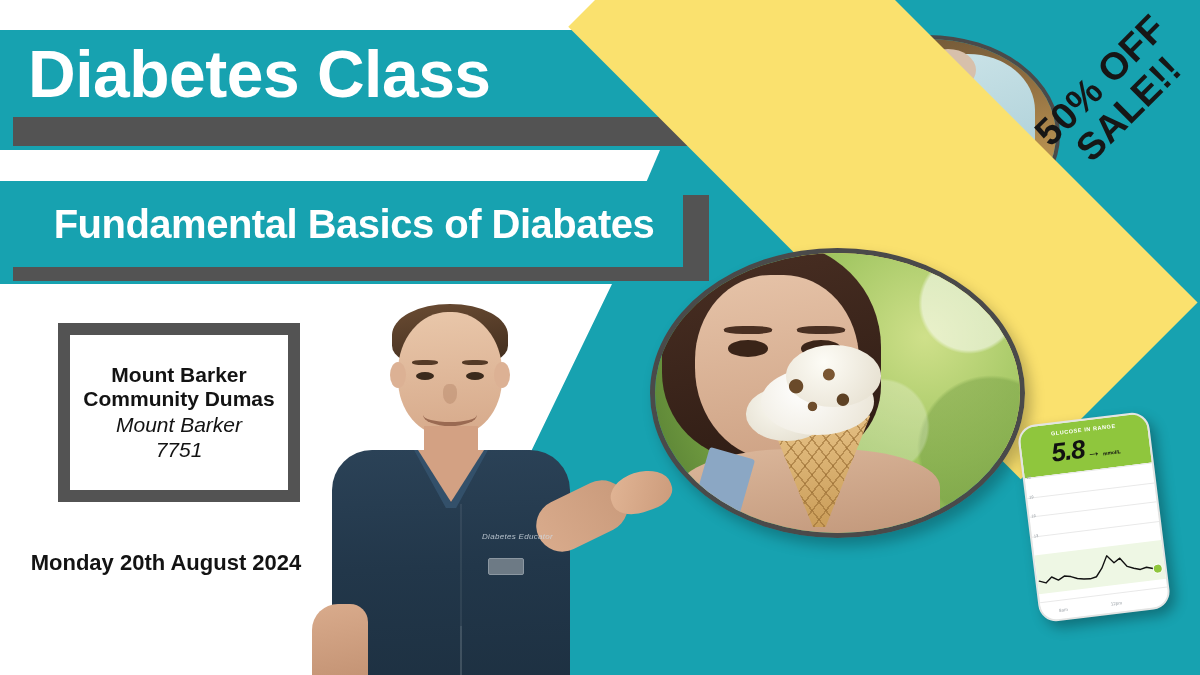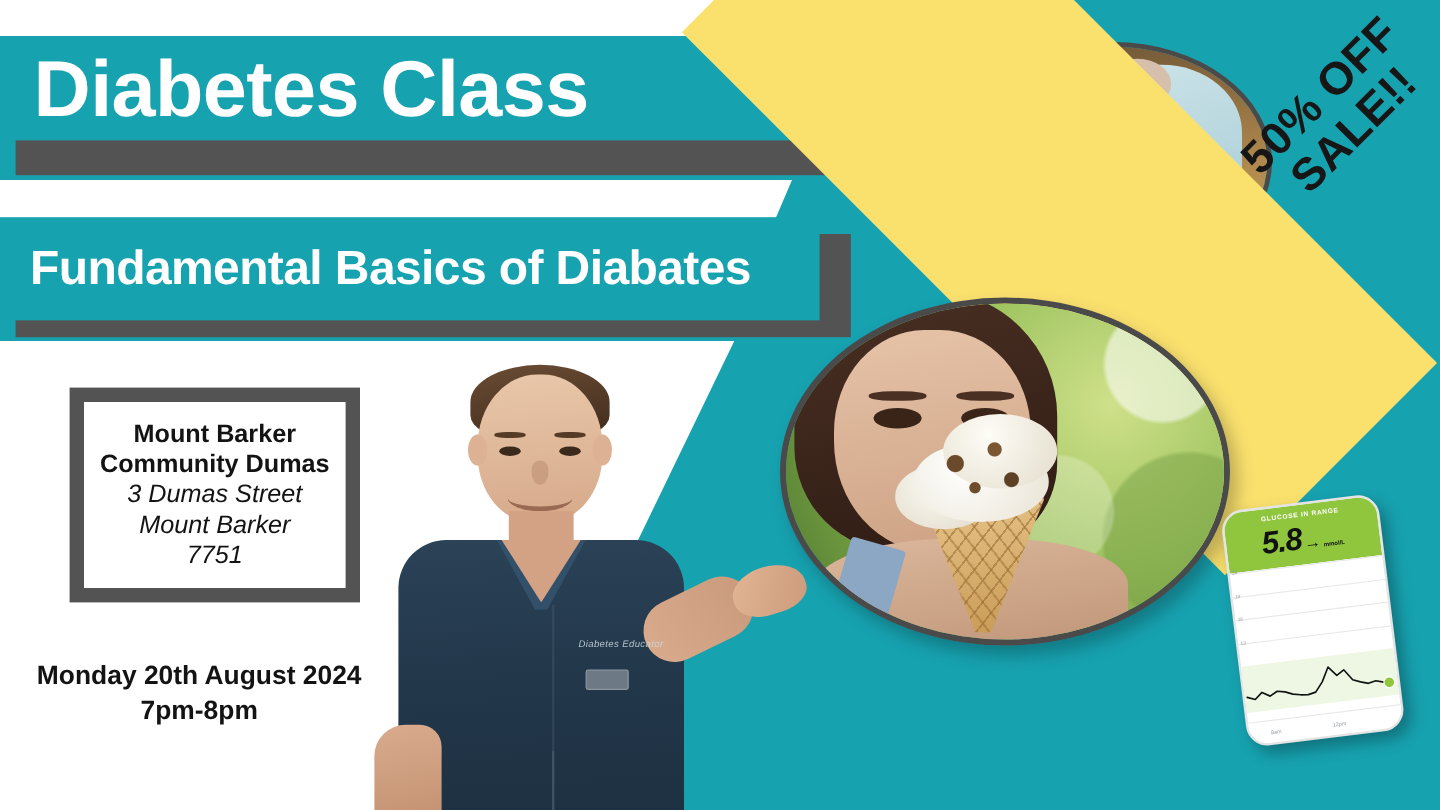--- a/index.html
+++ b/index.html
@@ -20,21 +20,21 @@
     clip-path:polygon(0 0,612px 0,525px 180px,497px 391px,0 391px);}
 
   
   .banner-shadow{position:absolute;background:#535353;}
   #shadow-1{left:13px;top:45px;width:696px;height:101px;}
   #shadow-2{left:13px;top:195px;width:696px;height:86px;}
 
   
   .banner{position:absolute;background:#17a2b0;display:flex;align-items:center;}
   #banner-1{left:0;top:30px;width:683px;height:87px;}
-  #banner-2{left:0;top:181px;width:683px;height:86px;}
+  #banner-2{left:0;top:181px;width:683px;height:86px;justify-content:center;}
 
   .banner-text{color:#ffffff;font-weight:bold;white-space:nowrap;
      letter-spacing:-0.5px;}
   #title-main{font-size:66px;margin-left:28px;}
   #title-sub{font-size:40px;margin-left:25px;}
 
   
   #sale-ribbon{position:absolute;left:745px;top:-150px;width:640px;height:250px;
      background:#fae16e;transform:rotate(45deg);transform-origin:0 0;}
   #sale-text{position:absolute;left:1010px;top:10px;width:210px;height:170px;
@@ -312,28 +312,26 @@
     <div class="pr-armR"></div>
     <div class="pr-hand"></div>
     <div class="pr-embroidery">Diabetes Educator</div>
     <div class="pr-badge"></div>
     <div class="pr-pocket"></div>
   </div>
 
   <div id="address-box">
     <div class="addr-venue">Mount Barker</div>
     <div class="addr-venue">Community Dumas</div>
-    <div class="addr-line">3 Dumas Street</div>
     <div class="addr-line">Mount Barker</div>
     <div class="addr-line">7751</div>
   </div>
 
   <div id="date-block">
     <div>Monday 20th August 2024</div>
-    <div>7pm-8pm</div>
   </div>
 
   <div id="phone">
     <div id="phone-header">
       <div id="glucose-label">GLUCOSE IN RANGE</div>
       <div id="glucose-row">
         <span id="glucose-value">5.8</span>
         <span id="glucose-arrow">→</span>
         <span id="glucose-units">mmol/L</span>
       </div>

